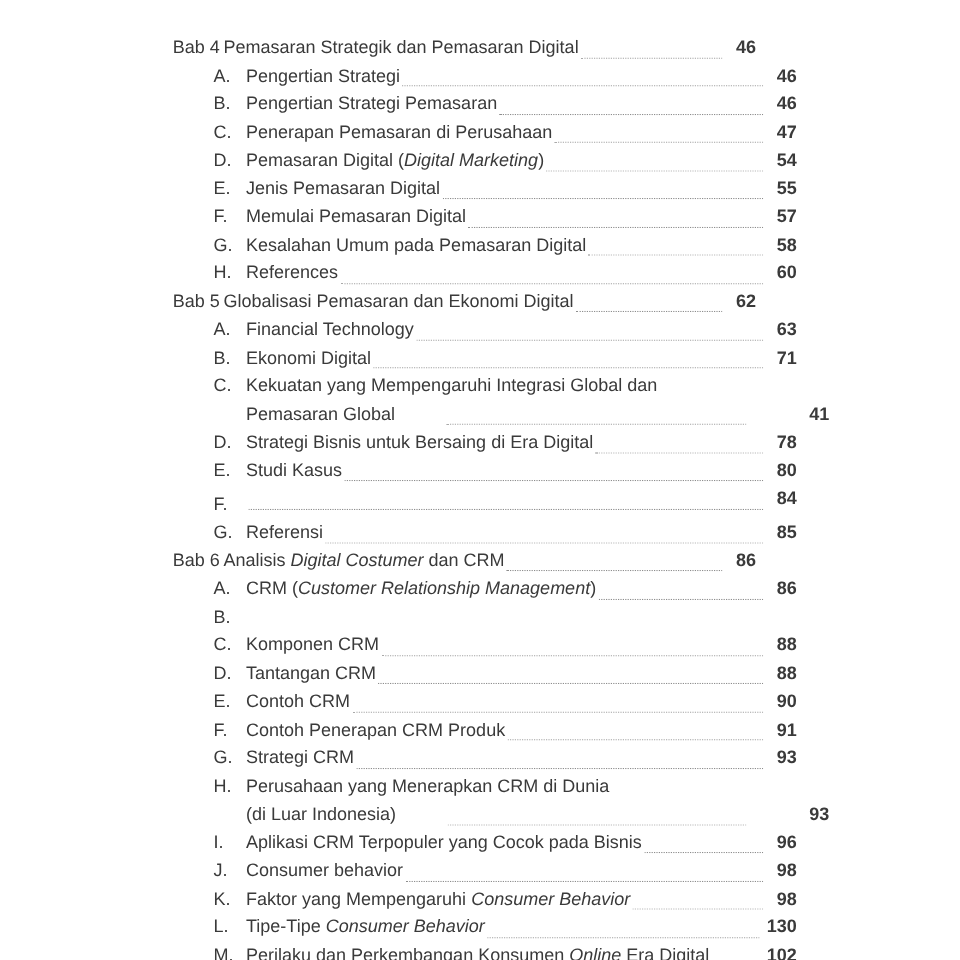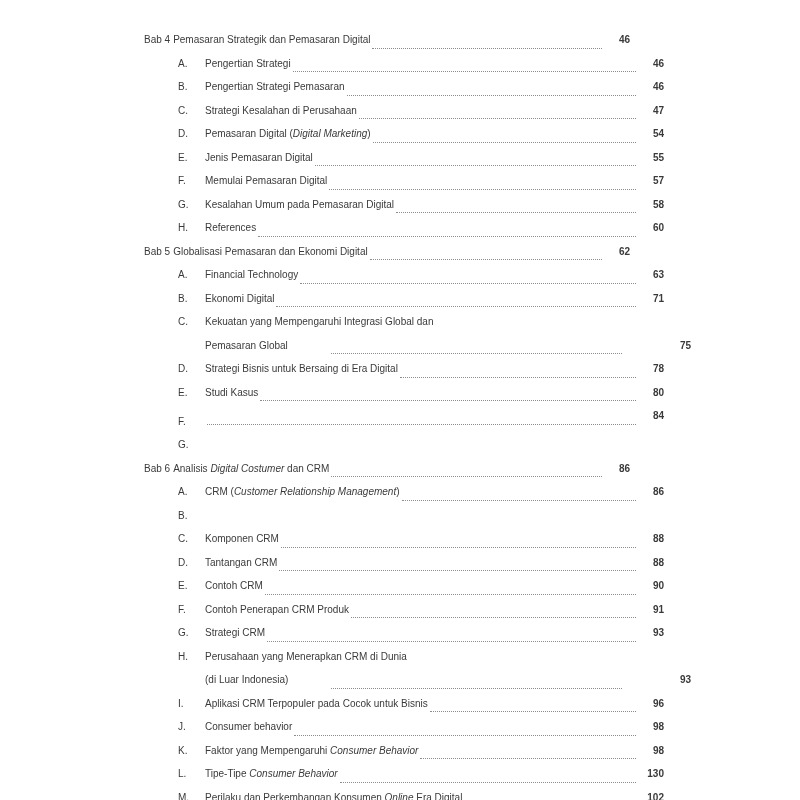--- a/index.html
+++ b/index.html
@@ -17,21 +17,21 @@
 
   #toc {
     position: absolute;
     left: 144px;
     top: 28px;
     width: 486px;
   }
 
   .entry {
     display: block;
-    font-size: 10px;
+    font-size: 15px;
     line-height: 23.5px;
     color: #3a3a3a;
     white-space: nowrap;
   }
 
   
   .chapter {
     display: flex;
     align-items: baseline;
     width: 486px;
@@ -126,21 +126,21 @@
       <span class="letter">B.</span>
       <span class="body">
         <span class="txt">Pengertian Strategi Pemasaran</span>
         <span class="leader"></span>
         <span class="page">46</span>
       </span>
     </div>
     <div class="entry item">
       <span class="letter">C.</span>
       <span class="body">
-        <span class="txt">Strategi Kesalahan di Perusahaan</span>
+        <span class="txt">Penerapan Pemasaran di Perusahaan</span>
         <span class="leader"></span>
         <span class="page">47</span>
       </span>
     </div>
     <div class="entry item">
       <span class="letter">D.</span>
       <span class="body">
         <span class="txt">Pemasaran Digital (<em class="it">Digital Marketing</em>)</span>
         <span class="leader"></span>
         <span class="page">54</span>
@@ -202,21 +202,21 @@
     </div>
     <div class="entry item noleader">
       <span class="letter">C.</span>
       <span class="body">
         <span class="txt">Kekuatan yang Mempengaruhi Integrasi Global dan</span>
       </span>
     </div>
     <div class="entry cont">
       <span class="txt">Pemasaran Global</span>
       <span class="leader"></span>
-      <span class="page">75</span>
+      <span class="page">41</span>
     </div>
     <div class="entry item">
       <span class="letter">D.</span>
       <span class="body">
         <span class="txt">Strategi Bisnis untuk Bersaing di Era Digital</span>
         <span class="leader"></span>
         <span class="page">78</span>
       </span>
     </div>
     <div class="entry item">
@@ -229,20 +229,25 @@
     </div>
     <div class="entry item">
       <span class="letter">F.</span>
       <span class="body">
         <span class="leader"></span>
         <span class="page">84</span>
       </span>
     </div>
     <div class="entry item">
       <span class="letter">G.</span>
+      <span class="body">
+        <span class="txt">Referensi</span>
+        <span class="leader"></span>
+        <span class="page">85</span>
+      </span>
     </div>
     <div class="entry chapter">
       <span class="ch-label">Bab 6</span>
       <span class="txt">Analisis <em class="it">Digital Costumer</em> dan CRM</span>
       <span class="leader"></span>
       <span class="page">86</span>
     </div>
     <div class="entry item">
       <span class="letter">A.</span>
       <span class="body">
@@ -301,21 +306,21 @@
       </span>
     </div>
     <div class="entry cont">
       <span class="txt">(di Luar Indonesia)</span>
       <span class="leader"></span>
       <span class="page">93</span>
     </div>
     <div class="entry item">
       <span class="letter">I.</span>
       <span class="body">
-        <span class="txt">Aplikasi CRM Terpopuler pada Cocok untuk Bisnis</span>
+        <span class="txt">Aplikasi CRM Terpopuler yang Cocok pada Bisnis</span>
         <span class="leader"></span>
         <span class="page">96</span>
       </span>
     </div>
     <div class="entry item">
       <span class="letter">J.</span>
       <span class="body">
         <span class="txt">Consumer behavior</span>
         <span class="leader"></span>
         <span class="page">98</span>

